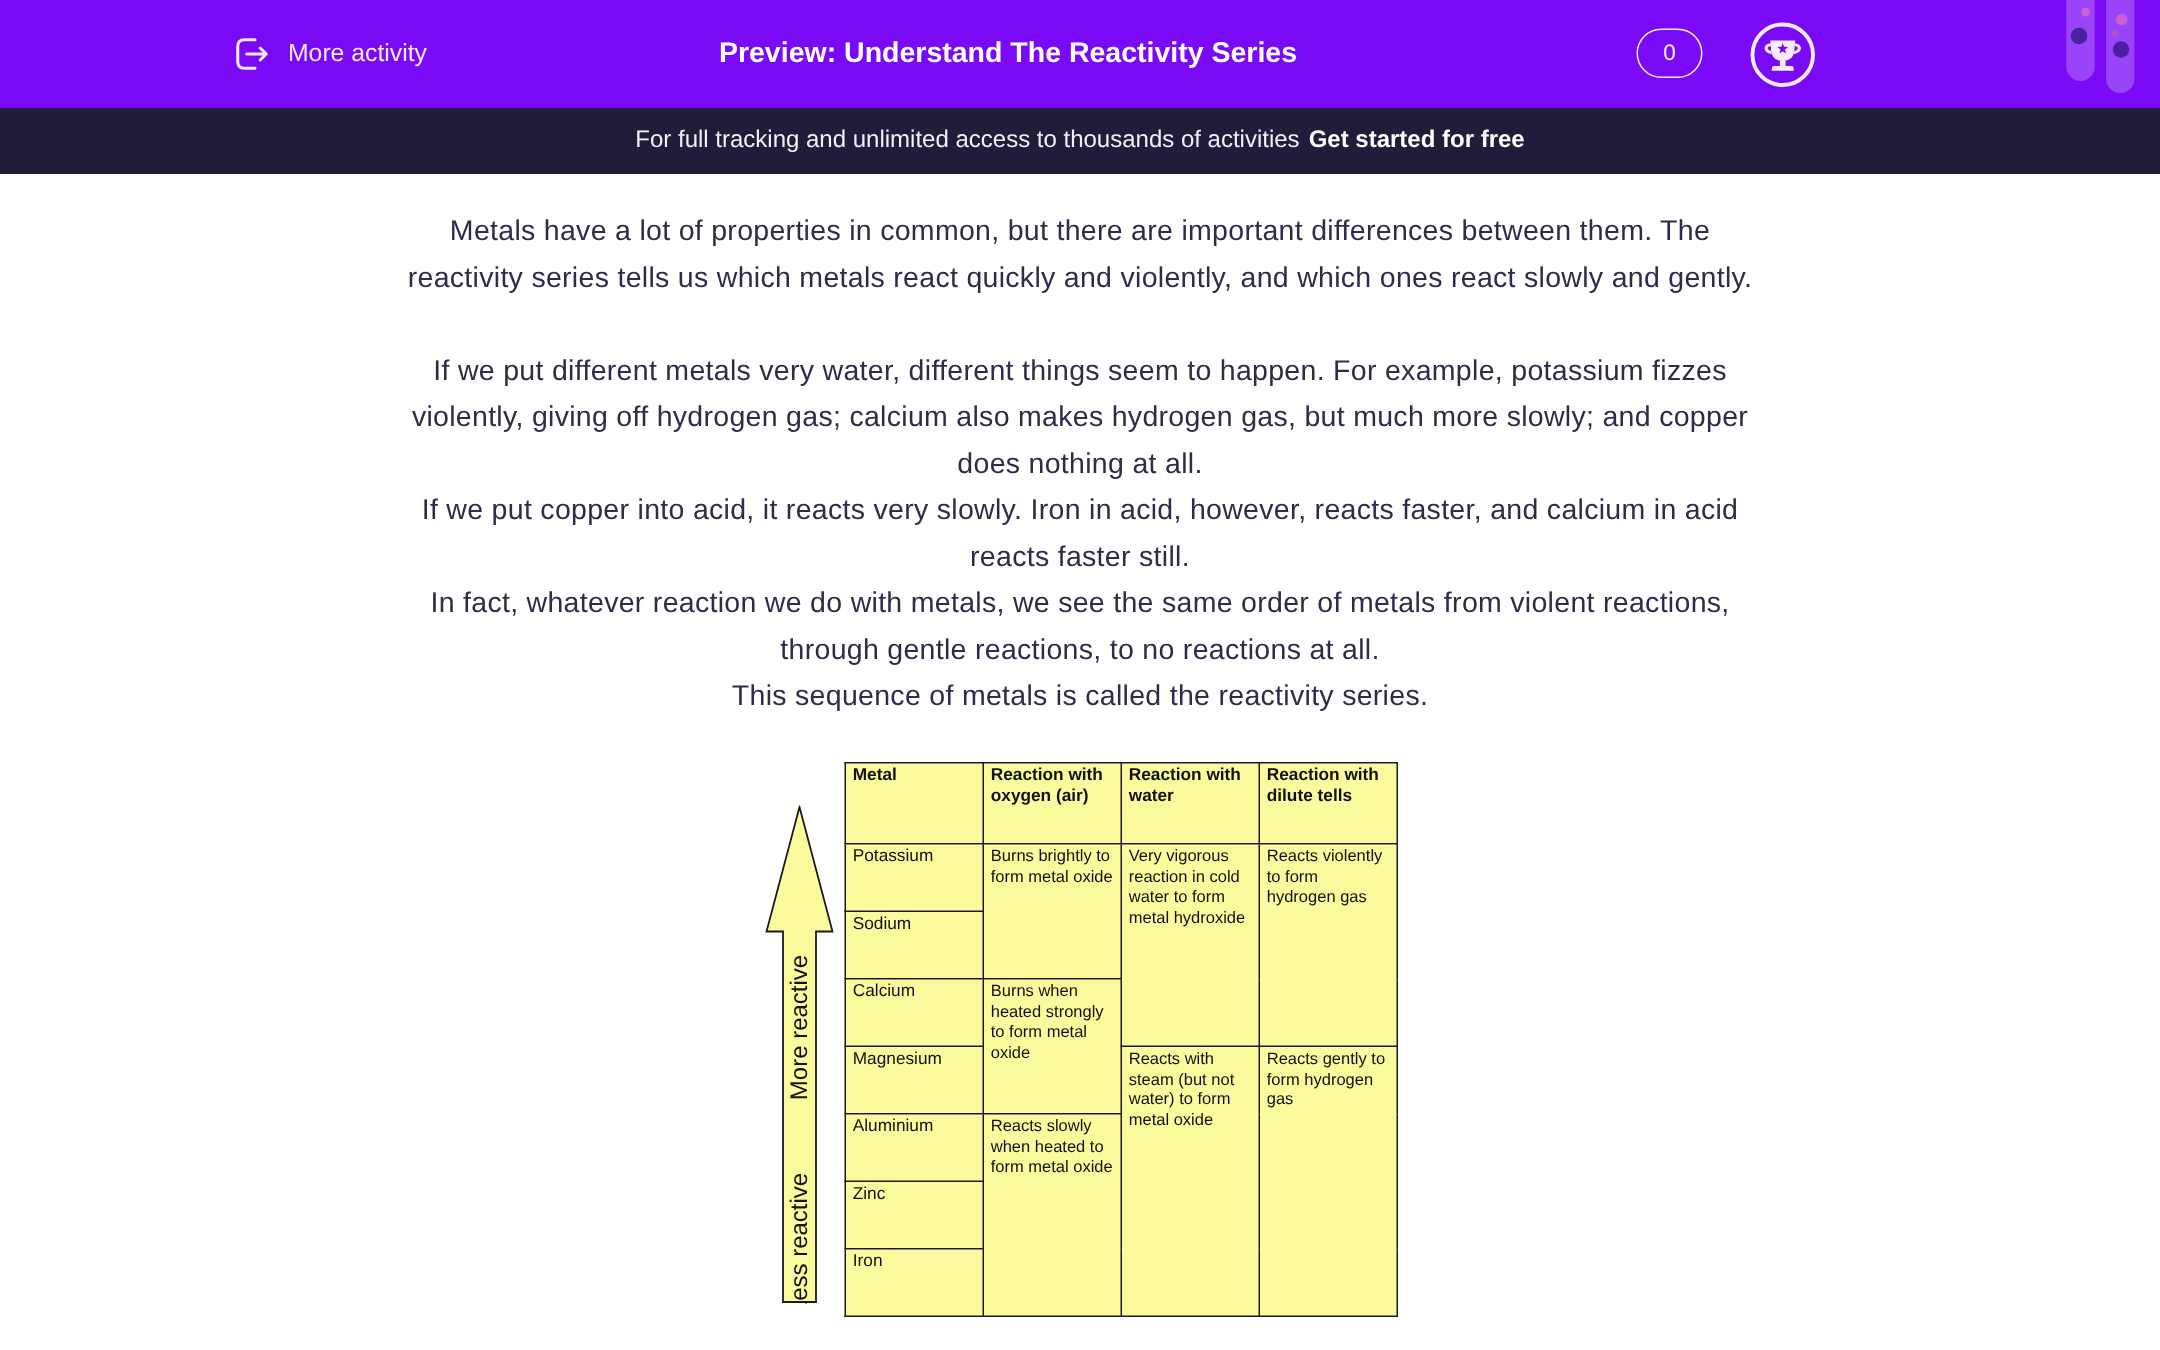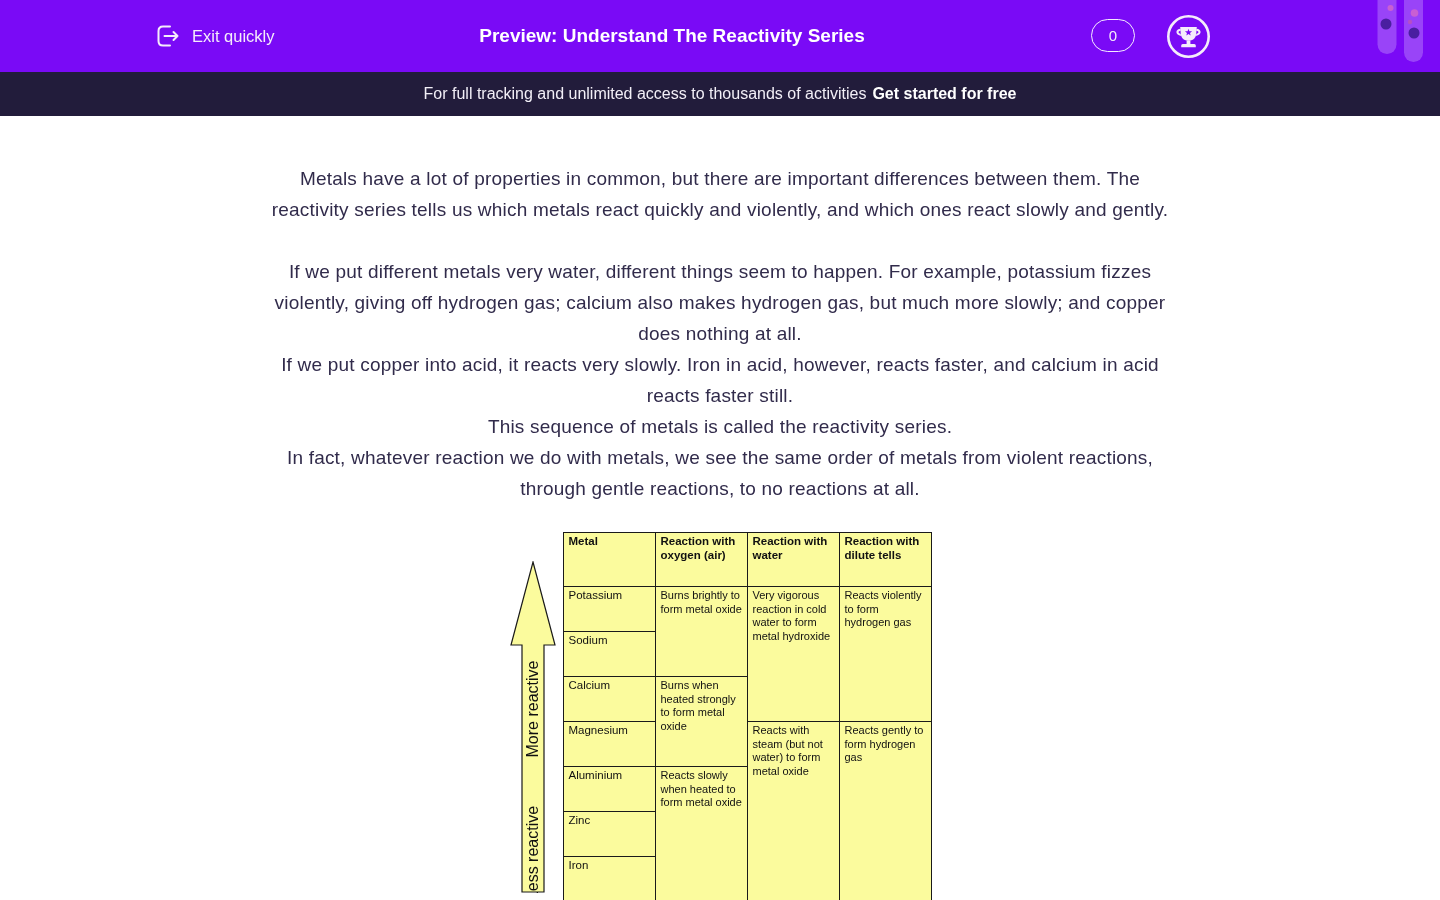--- a/index.html
+++ b/index.html
@@ -33,21 +33,21 @@
   }
   .tubes { position:absolute; right:14px; top:0; }
   
   .banner {
     height:44px; background:#221c3b; display:flex; align-items:center; justify-content:center;
     column-gap:6px; color:#f2eff7; font-size:16px;
   }
   .banner a { color:#ffffff; font-weight:700; text-decoration:none; cursor:pointer; }
   
   .content {
-    width:1150px; margin:47px auto 0 auto; text-align:center;
+    width:1150px; margin:23px auto 0 auto; text-align:center;
     color:#312b4b; font-size:19px; line-height:31px; letter-spacing:0.2px;
   }
   .content .b { font-weight:400; }
   .pgap { height:31px; }
   
   .figure { width:421px; margin:28px auto 0 auto; display:flex; }
   .arrow-col { width:46px; margin-right:7px; padding-top:29px; }
   table.react {
     border-collapse:collapse; table-layout:fixed; width:370px;
     font-size:11px; line-height:13.5px; color:#111;
@@ -68,21 +68,21 @@
 
   <div class="topbar">
 
     <button class="exit-btn">
       <span style="display:flex;">
         <svg width="27" height="27" viewBox="0 0 27 27" fill="none">
           <path d="M16,4 H9 Q4.5,4 4.5,8.5 V18.5 Q4.5,23 9,23 H16" stroke="#f5ecfb" stroke-width="2" stroke-linecap="round" fill="none"></path>
           <path d="M10.5,13.5 H23.5 M19.5,9.5 L23.5,13.5 L19.5,17.5" stroke="#f5ecfb" stroke-width="2" stroke-linecap="round" stroke-linejoin="round" fill="none"></path>
         </svg>
       </span>
-      <span>Exit quickly</span>
+      <span>More activity</span>
     </button>
 
     <div class="topbar-title">Preview: Understand The Reactivity Series</div>
 
     <div class="score-pill">
       <span>0</span>
     </div>
 
     <button class="trophy-btn">
       <span style="display:flex;">
@@ -127,25 +127,25 @@
     <div>
       <div>If we put different metals very water,  different things seem to happen. For example, potassium fizzes</div>
       <div>violently, giving off hydrogen gas; calcium also makes hydrogen gas, but much more slowly; and copper</div>
       <div>does nothing at all.</div>
     </div>
     <div>
       <div>If we put copper into acid, it reacts very slowly. Iron in acid, however, reacts faster, and calcium in acid</div>
       <div>reacts faster still.</div>
     </div>
     <div>
-      <div><span>This sequence of metals is called the </span><span class="b">reactivity series</span><span>.</span></div>
-    </div>
-    <div>
       <div>In fact, whatever reaction we do with metals, we see the same order of metals from violent reactions,</div>
       <div>through gentle reactions, to no reactions at all.</div>
+    </div>
+    <div>
+      <div><span>This sequence of metals is called the </span><span class="b">reactivity series</span><span>.</span></div>
     </div>
   </div>
 
   <div class="figure">
 
     <div class="arrow-col">
       <svg width="46" height="332" viewBox="0 0 46 332">
         <polygon points="23,1 45,84 34,84 34,331 12,331 12,84 1,84" fill="#fbfb9d" stroke="#1a1a1a" stroke-width="1.2"></polygon>
         <text x="23" y="153" text-anchor="middle" transform="rotate(-90 23 148)" font-size="16" fill="#111" font-family="Liberation Sans, sans-serif">More reactive</text>
         <text x="23" y="297" text-anchor="middle" transform="rotate(-90 23 292)" font-size="16" fill="#111" font-family="Liberation Sans, sans-serif">Less reactive</text>

